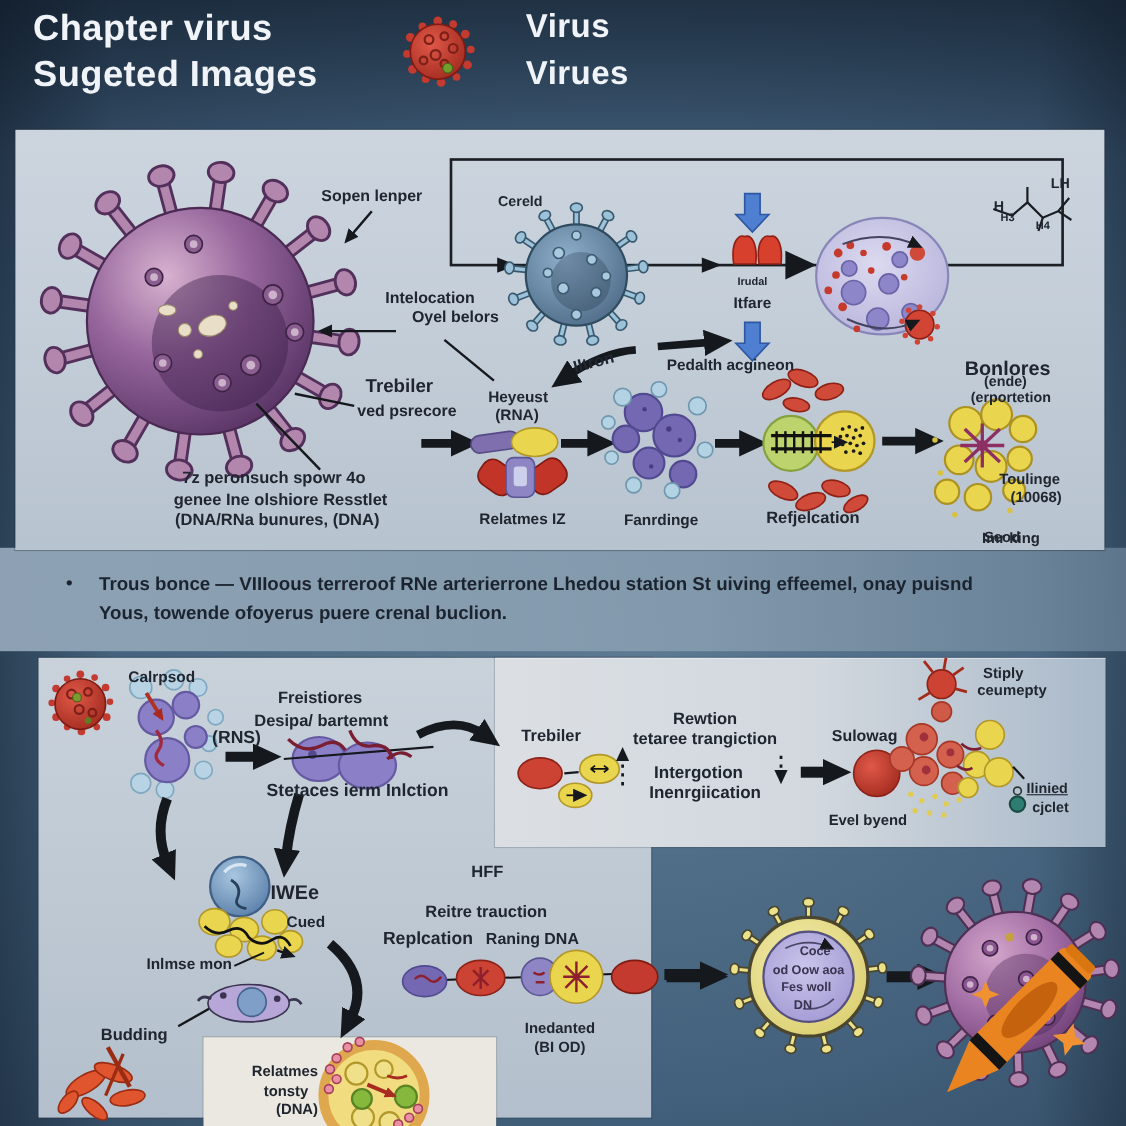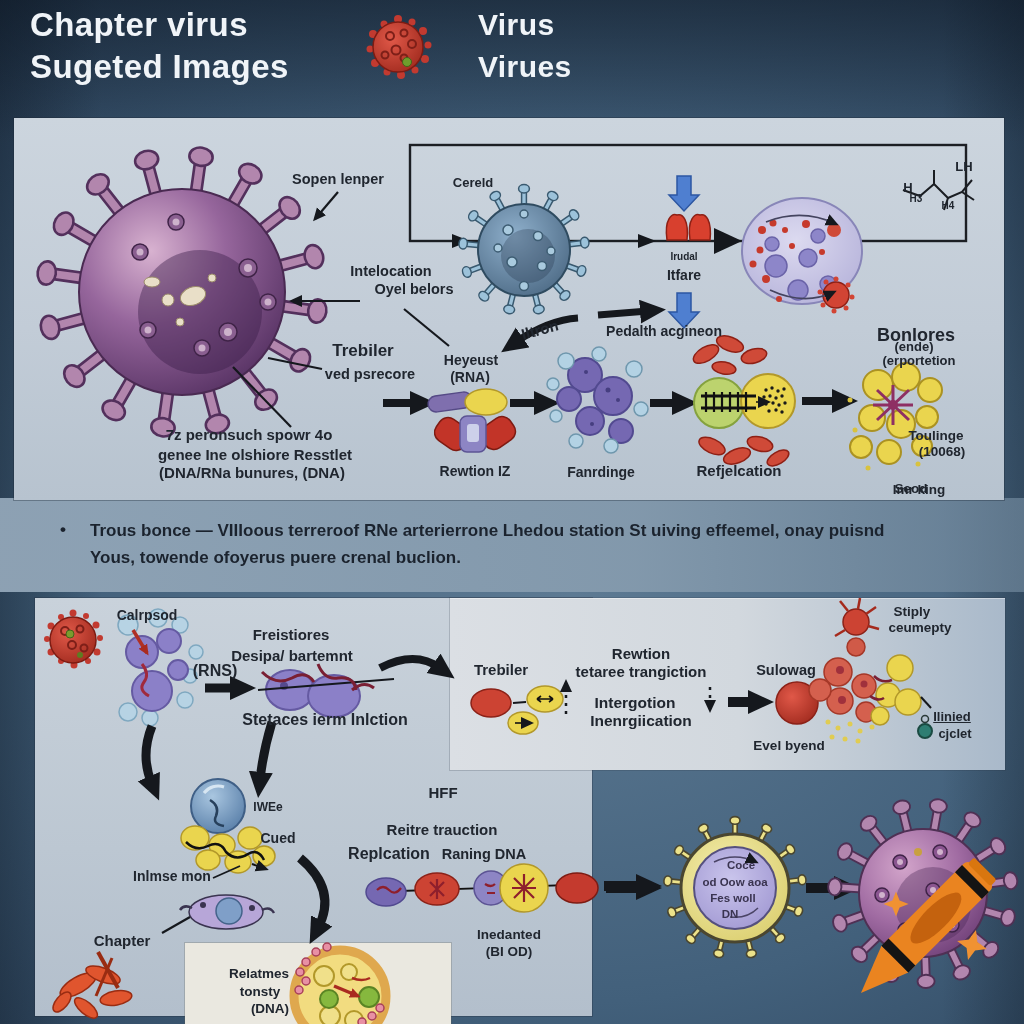--- a/index.html
+++ b/index.html
@@ -685,21 +685,21 @@
   <div class="lbl" style="left:249px;top:427px;font-size:15px;">7z  peronsuch spowr 4o</div>
   <div class="lbl" style="left:255px;top:447px;font-size:15px;">genee Ine olshiore Resstlet</div>
   <div class="lbl" style="left:252px;top:465px;font-size:15px;">(DNA/RNa bunures, (DNA)</div>
   <div class="lbl" style="left:473px;top:176px;font-size:13px;">Cereld</div>
   <div class="lbl" style="left:684px;top:251px;font-size:10px;">Irudal</div>
   <div class="lbl" style="left:684px;top:268px;font-size:14px;">Itfare</div>
   <div class="lbl" style="left:540px;top:322px;transform:translateX(-50%) rotate(-15deg);font-size:15px;">Iltron</div>
   <div class="lbl" style="left:664px;top:324px;font-size:14px;">Pedalth acgineon</div>
   <div class="lbl" style="left:471px;top:353px;font-size:14px;">Heyeust</div>
   <div class="lbl" style="left:470px;top:370px;font-size:14px;">(RNA)</div>
-  <div class="lbl" style="left:475px;top:464px;font-size:14px;">Rewtion IZ</div>
+  <div class="lbl" style="left:475px;top:464px;font-size:14px;">Relatmes IZ</div>
   <div class="lbl" style="left:601px;top:465px;font-size:14px;">Fanrdinge</div>
   <div class="lbl" style="left:739px;top:463px;font-size:15px;">Refjelcation</div>
   <div class="lbl" style="left:916px;top:325px;font-size:18px;">Bonlores</div>
   <div class="lbl" style="left:914px;top:340px;font-size:13px;">(ende)</div>
   <div class="lbl" style="left:919px;top:354px;font-size:13px;">(erportetion</div>
   <div class="lbl" style="left:936px;top:428px;font-size:13.5px;">Toulinge</div>
   <div class="lbl" style="left:942px;top:444px;font-size:13.5px;">(10068)</div>
   <div class="lbl" style="left:911px;top:465px;font-size:13.5px;margin-top:16px;">Seod</div>
   <div class="lbl" style="left:919px;top:482px;font-size:13.5px;">Imr king</div>
   <div class="lbl" style="left:964px;top:160px;font-size:13px;">LH</div>
@@ -709,24 +709,24 @@
 
   <div class="note-line" style="left:60px;top:520px;">•</div>
   <div class="note-line" style="left:90px;top:521px;">Trous bonce — VIIIoous terreroof RNe arterierrone Lhedou station St uiving effeemel, onay puisnd</div>
   <div class="note-line" style="left:90px;top:548px;">Yous, towende ofoyerus puere crenal buclion.</div>
 
   <div class="lbl" style="left:147px;top:608px;font-size:14px;">Calrpsod</div>
   <div class="lbl" style="left:215px;top:662px;font-size:16px;">(RNS)</div>
   <div class="lbl" style="left:291px;top:627px;font-size:15px;">Freistiores</div>
   <div class="lbl" style="left:292px;top:648px;font-size:15px;">Desipa/ bartemnt</div>
   <div class="lbl b" style="left:325px;top:711px;font-size:16px;">Stetaces ierm Inlction</div>
-  <div class="lbl" style="left:268px;top:801px;font-size:12px;">IWEe</div>
+  <div class="lbl" style="left:268px;top:801px;font-size:18px;">IWEe</div>
   <div class="lbl" style="left:278px;top:831px;font-size:14px;">Cued</div>
   <div class="lbl" style="left:172px;top:869px;font-size:14px;">Inlmse mon</div>
-  <div class="lbl b" style="left:122px;top:933px;font-size:15px;">Chapter</div>
+  <div class="lbl b" style="left:122px;top:933px;font-size:15px;">Budding</div>
   <div class="lbl b" style="left:443px;top:785px;font-size:15px;">HFF</div>
   <div class="lbl" style="left:442px;top:803px;font-size:15px;margin-top:19px;">Reitre trauction</div>
   <div class="lbl b" style="left:389px;top:845px;font-size:16px;">Replcation</div>
   <div class="lbl" style="left:484px;top:846px;font-size:14.5px;">Raning DNA</div>
   <div class="lbl" style="left:509px;top:927px;font-size:13.5px;">Inedanted</div>
   <div class="lbl" style="left:509px;top:944px;font-size:13.5px;">(BI OD)</div>
   <div class="lbl" style="left:259px;top:966px;font-size:13.5px;">Relatmes</div>
   <div class="lbl" style="left:260px;top:984px;font-size:13.5px;">tonsty</div>
   <div class="lbl" style="left:270px;top:1001px;font-size:13.5px;">(DNA)</div>
 

